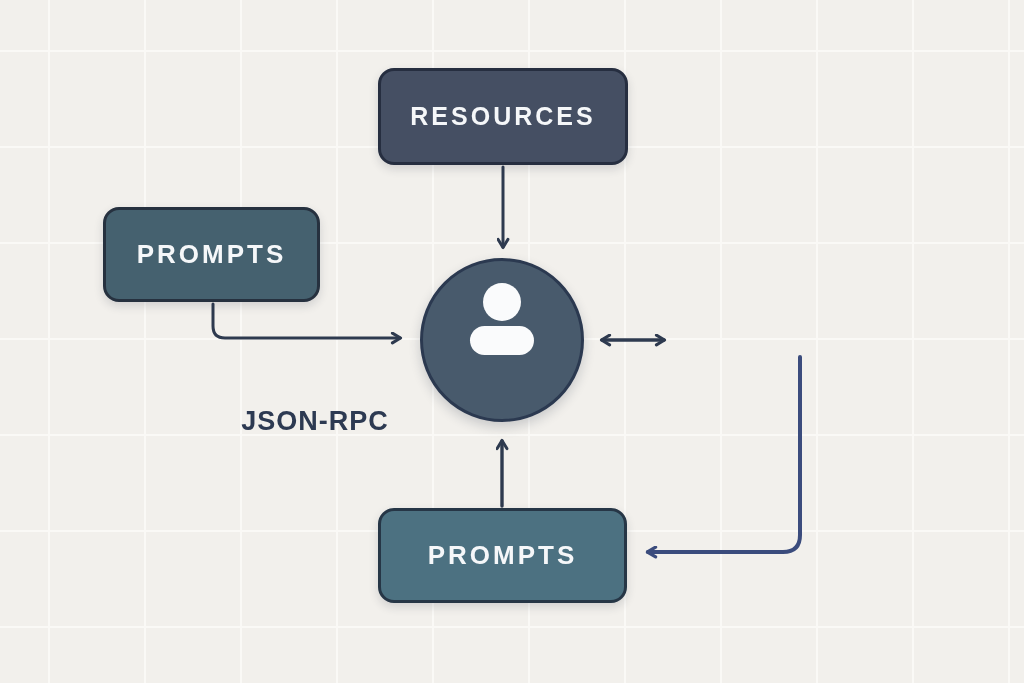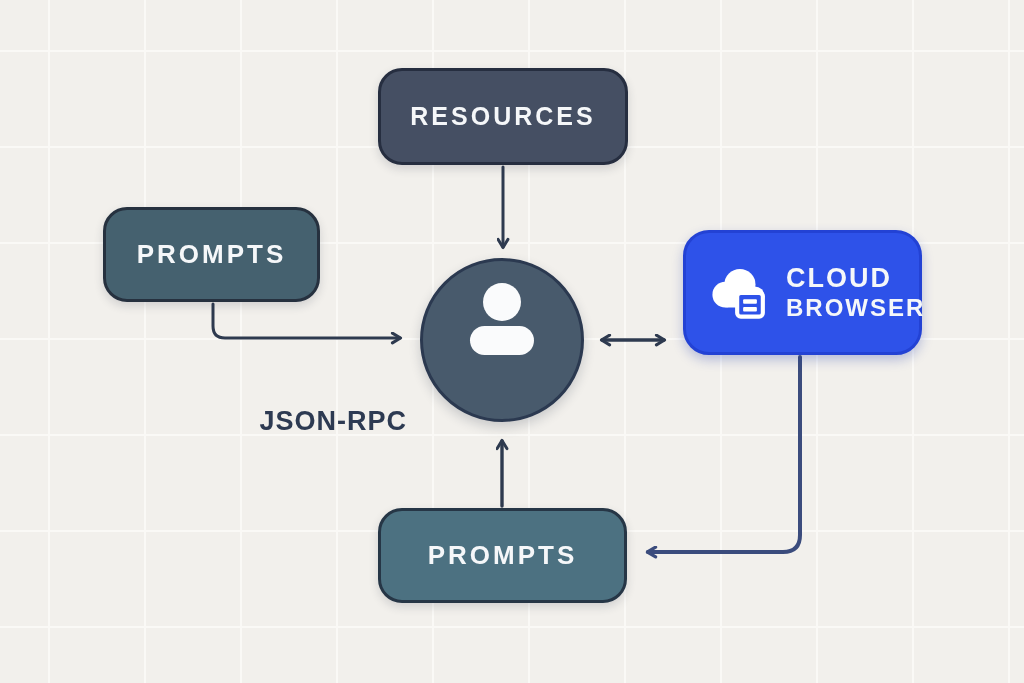--- a/index.html
+++ b/index.html
@@ -20,21 +20,21 @@
   svg.edges{position:absolute;left:0;top:0;width:1024px;height:683px;pointer-events:none;}
   .edge{fill:none;stroke:#2e3a4f;stroke-width:3;stroke-linecap:round;}
   .edge.thick{stroke-width:3.4;}
   .edge.blue{stroke:#3b4c7d;stroke-width:4;}
 
   .node{
     position:absolute;display:flex;align-items:center;justify-content:center;
     color:#f5f7f9;font-weight:700;box-sizing:border-box;
   }
   .box{
-    border:3px solid #263140;border-radius:24px;
+    border:3px solid #263140;border-radius:16px;
     box-shadow:0 4px 10px rgba(35,45,65,.16);
     letter-spacing:3px;
   }
   .resources{left:378px;top:68px;width:250px;height:97px;background:#454f63;border-color:#262e40;font-size:25px;}
   .prompts-left{left:103px;top:207px;width:217px;height:95px;background:#45616f;border-color:#26313f;font-size:26px;}
   .prompts-bottom{left:378px;top:508px;width:249px;height:95px;background:#4c7181;border-color:#263646;font-size:26px;}
 
   .assistant{
     left:420px;top:258px;width:164px;height:164px;border-radius:50%;
     background:#485a6c;border:3.5px solid #2b3950;
@@ -55,21 +55,21 @@
     border:3px solid #2342d4;border-radius:26px;
     box-shadow:0 5px 12px rgba(30,55,170,.28);
     display:flex;align-items:center;justify-content:flex-start;
     padding:0 14px 0 20px;gap:14px;
   }
   .cloud-text{display:flex;flex-direction:column;line-height:1.2;letter-spacing:2px;}
   .cloud-line1{font-size:27px;font-weight:700;}
   .cloud-line2{font-size:24px;font-weight:700;}
 
   .protocol-label{
-    position:absolute;left:207px;top:406px;width:200px;text-align:right;
+    position:absolute;left:215px;top:406px;width:200px;text-align:center;
     font-size:27px;font-weight:700;letter-spacing:1px;color:#2d3a52;
   }
 </style>
 </head>
 <body>
 
 <div class="canvas">
 
   <svg class="edges" viewBox="0 0 1024 683" aria-hidden="true">
     <defs>
@@ -95,39 +95,20 @@
     <span>PROMPTS</span>
   </div>
 
   <div class="node assistant">
     <div class="person">
       <div class="person-head"></div>
       <div class="person-body"></div>
     </div>
   </div>
 
-  <div class="node cloud-box">
-    <span>
-      <svg width="66" height="60" viewBox="0 0 72 64" aria-hidden="true">
-        <g fill="#ffffff">
-          <circle cx="21" cy="36" r="14"></circle>
-          <circle cx="37" cy="25" r="17"></circle>
-          <circle cx="53" cy="38" r="11"></circle>
-          <rect x="16" y="35" width="42" height="15" rx="7"></rect>
-        </g>
-        <rect x="34" y="34" width="28" height="26" rx="4" fill="#2e52e9" stroke="#ffffff" stroke-width="4.5"></rect>
-        <rect x="40.5" y="41" width="15" height="4.8" rx="1" fill="#ffffff"></rect>
-        <rect x="40.5" y="49.5" width="15" height="4.8" rx="1" fill="#ffffff"></rect>
-      </svg>
-    </span>
-    <span class="cloud-text">
-      <span class="cloud-line1">CLOUD</span>
-      <span class="cloud-line2">BROWSER</span>
-    </span>
-  </div>
 
   <div class="node box prompts-bottom">
     <span>PROMPTS</span>
   </div>
 
   <div class="protocol-label">JSON-RPC</div>
 
 </div>
 
 </body></html>

